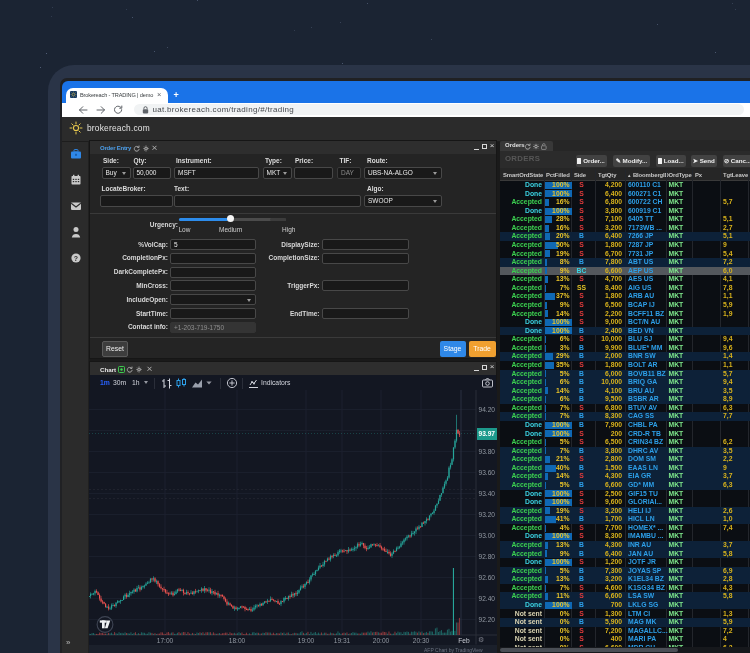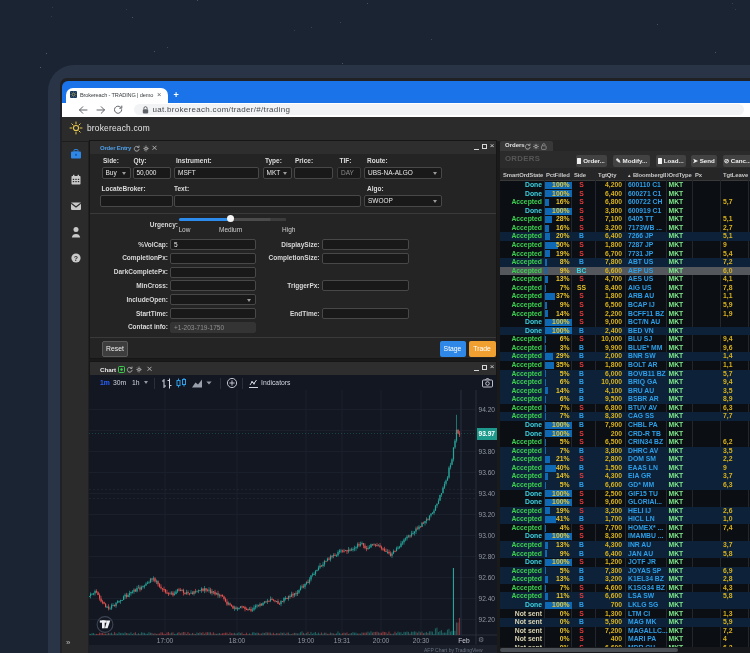--- a/index.html
+++ b/index.html
@@ -86,21 +86,21 @@
 <path d="M19 5h7.5M23.2 1.7L26.5 5l-3.3 3.3"></path>
 <path d="M42.7 2.2a3.6 3.6 0 1 0 1 2.5"></path>
         <path d="M43.8 1v2.2h-2.2" stroke-width="1" fill="none"></path>
 </g>
     </svg>
 <div class="abs" style="left:134px;top:103.8px;width:610px;height:11.4px;background:#f1f3f4;border-radius:6px"></div>
 <svg class="abs" style="left:141.5px;top:105.5px" width="7" height="8" viewBox="0 0 7 8">
       <rect x="0.8" y="3.2" width="5.4" height="4.2" rx="0.8" fill="#5f6368"></rect>
       <path d="M1.9 3.2V2.3a1.6 1.6 0 0 1 3.2 0v0.9" stroke="#5f6368" stroke-width="1" fill="none"></path>
     </svg>
-<div class="abs" style="left:152.5px;top:105.2px;font-size:8px;color:#46494e;letter-spacing:0.3px">uat.brokereach.com/trader/#/trading</div>
+<div class="abs" style="left:152.5px;top:105.2px;font-size:8px;color:#46494e;letter-spacing:0.3px">uat.brokereach.com/trading/#/trading</div>
 
 <div class="abs" style="left:62px;top:116.5px;width:688px;height:25.5px;background:#2b2b2b;border-bottom:1px solid #1d1d1d"></div>
 <svg class="abs" style="left:68.5px;top:120.5px" width="14" height="14" viewBox="0 0 17 17">
 <circle cx="8.5" cy="8.5" r="3.1" fill="none" stroke="#e9c94d" stroke-width="1.3"></circle>
 <g stroke="#e9c94d" stroke-width="1.2" stroke-linecap="round">
 <path d="M8.5 1.2v2.4"></path>
         <path d="M8.5 13.4v2.4"></path>
         <path d="M1.2 8.5h2.4"></path>
         <path d="M13.4 8.5h2.4"></path>
 <path d="M3.4 3.4l1.6 1.6"></path>

